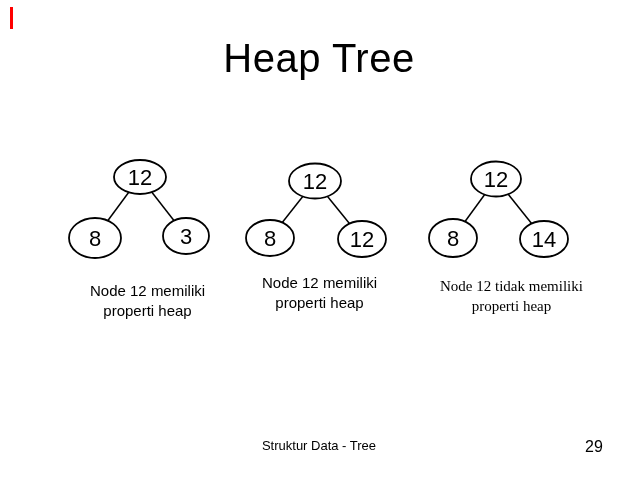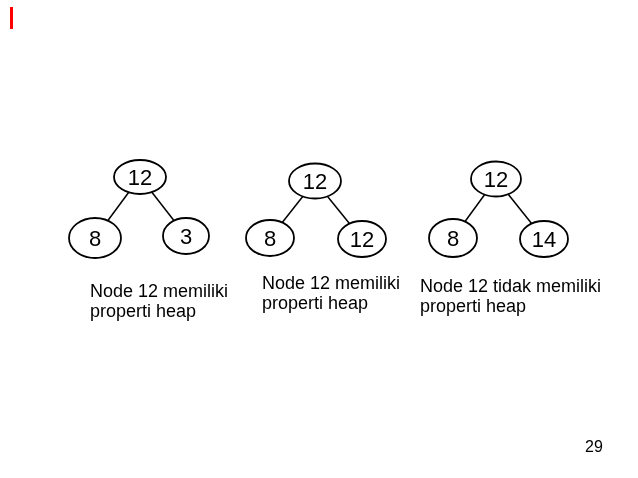--- a/index.html
+++ b/index.html
@@ -29,44 +29,46 @@
     width:638px;height:478px;
   }
   .trees-canvas line{stroke:#000000;stroke-width:1.5;}
   .trees-canvas ellipse{fill:#ffffff;stroke:#000000;stroke-width:1.8;}
   .trees-canvas text{
     font-family:"Liberation Sans", sans-serif;
     font-size:22px;fill:#000000;text-anchor:middle;
   }
   .caption{
     position:absolute;
-    font-size:18px;line-height:20px;
+    font-size:15px;line-height:20px;
     color:#000000;
     white-space:pre-line;
+    text-align:center;
   }
   .caption-1{left:90px;top:281px;}
   .caption-2{left:262px;top:273px;}
-  .caption-3{left:420px;top:276px;}
+  .caption-3{left:440px;top:276px;font-family:Liberation Serif, serif;}
   .footer-text{
     position:absolute;left:0;right:0;top:438px;
     text-align:center;
     font-size:13px;color:#000000;
   }
   .page-number{
     position:absolute;left:585px;top:438px;
     font-size:16px;color:#000000;
   }
 </style>
 </head>
 <body>
 
 <div class="slide">
 
   <div class="red-mark"></div>
 
+  <h1 class="slide-title">Heap Tree</h1>
 
   <svg class="trees-canvas" viewBox="0 0 638 478" xmlns="http://www.w3.org/2000/svg" aria-hidden="true">
 
     <g>
       <line x1="140" y1="177" x2="95" y2="238"></line>
       <line x1="140" y1="177" x2="186" y2="236"></line>
       <ellipse cx="140" cy="177" rx="26" ry="17"></ellipse>
       <ellipse cx="95" cy="238" rx="26" ry="20"></ellipse>
       <ellipse cx="186" cy="236" rx="23" ry="18"></ellipse>
       <text x="140" y="185">12</text>
@@ -97,15 +99,16 @@
     </g>
   </svg>
 
   <div class="caption caption-1">Node 12 memiliki
 properti heap</div>
   <div class="caption caption-2">Node 12 memiliki
 properti heap</div>
   <div class="caption caption-3">Node 12 tidak memiliki
 properti heap</div>
 
+  <div class="footer-text">Struktur Data - Tree</div>
   <div class="page-number">29</div>
 
 </div>
 
 </body></html>

